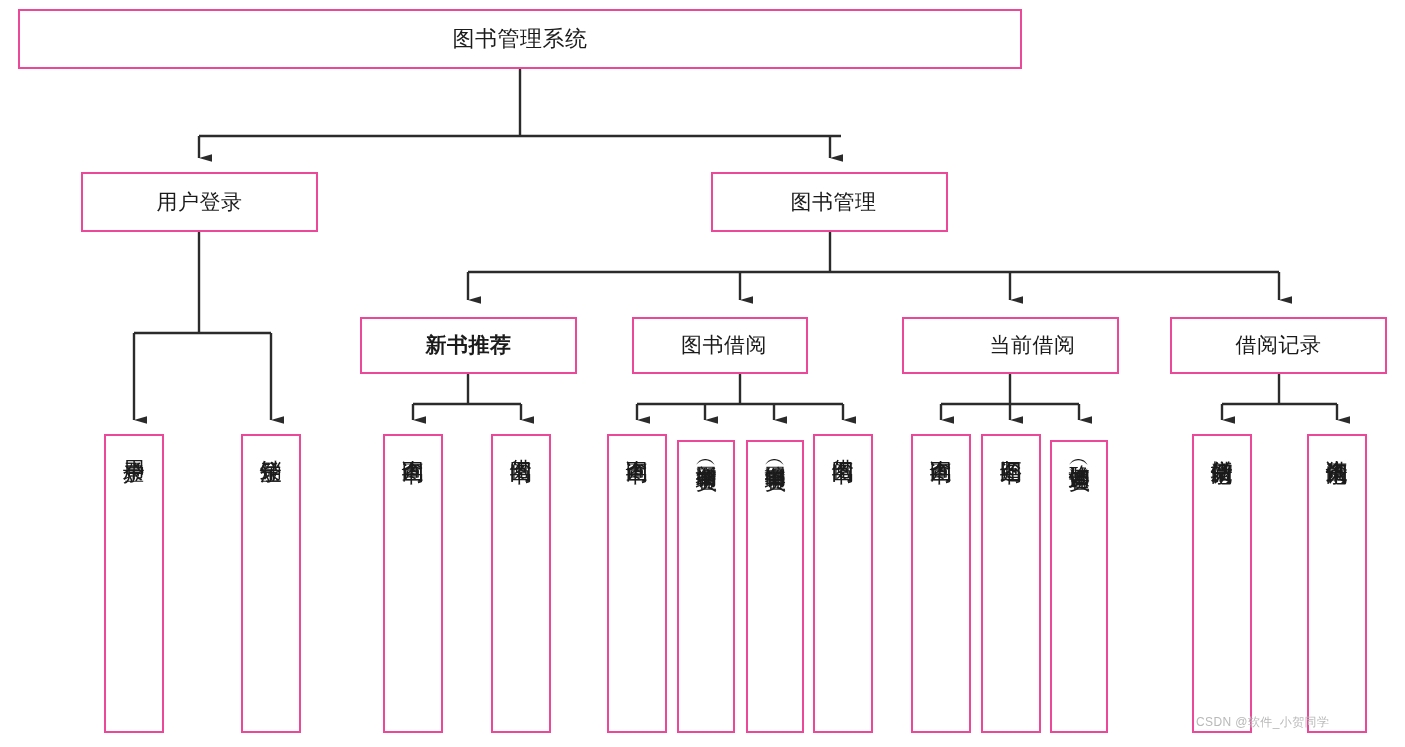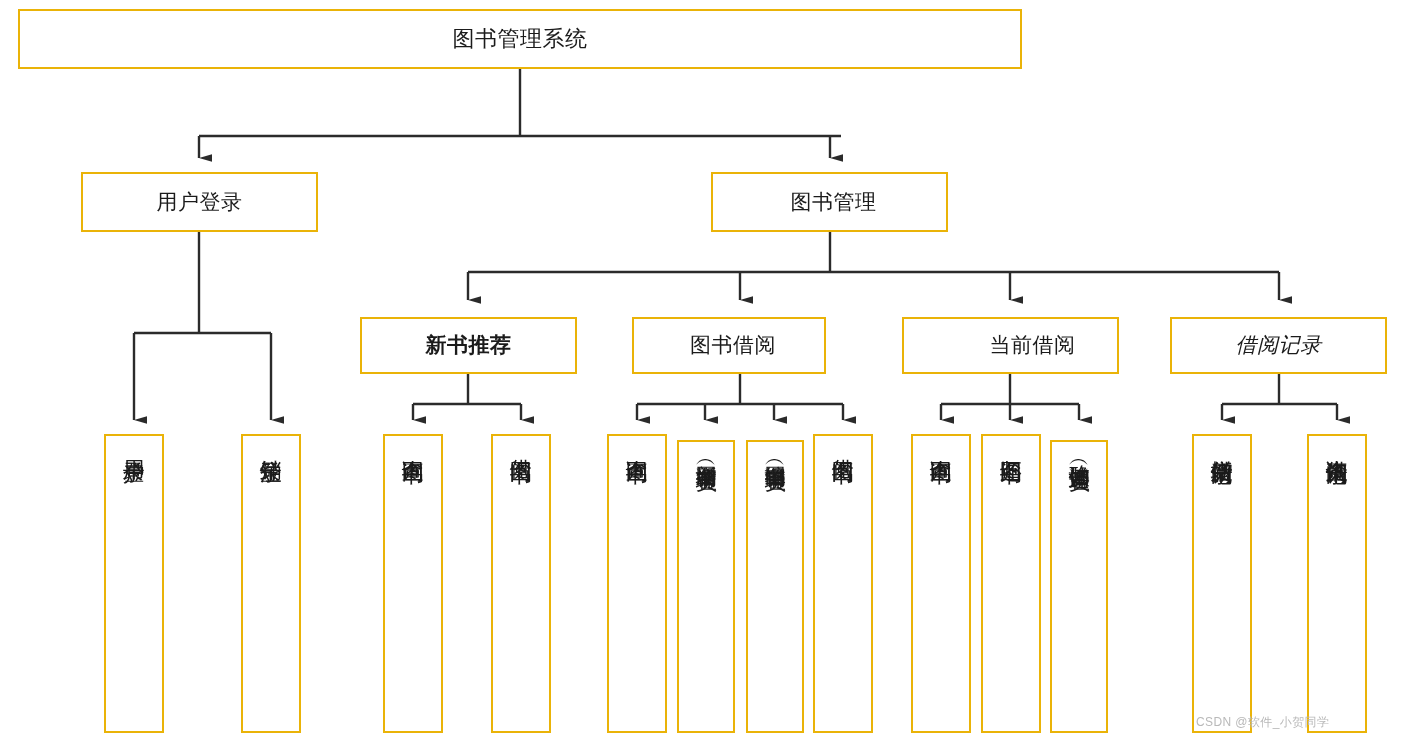--- a/index.html
+++ b/index.html
@@ -23,21 +23,21 @@
     left: 0;
     top: 0;
     width: 1405px;
     height: 747px;
     pointer-events: none;
   }
   .node {
     position: absolute;
     box-sizing: border-box;
     background: #ffffff;
-    border: 2px solid #eab308;
+    border: 2px solid #ec4899;
     display: flex;
     align-items: center;
     justify-content: center;
     color: #1b1b1b;
   }
   .node .label {
     display: block;
     text-align: center;
     line-height: 1.18;
     white-space: nowrap;
@@ -138,27 +138,27 @@
   <div class="node horiz" style="left:81px; top:172px; width:237px; height:60px;">
     <span class="label">用户登录</span>
   </div>
   <div class="node horiz" style="left:711px; top:172px; width:237px; height:60px;padding-left:8px;">
     <span class="label">图书管理</span>
   </div>
 
   <div class="node horiz" style="left:360px; top:317px; width:217px; height:57px;font-weight:bold;">
     <span class="label">新书推荐</span>
   </div>
-  <div class="node horiz" style="left:632px; top:317px; width:194px; height:57px;padding-left:8px;">
+  <div class="node horiz" style="left:632px; top:317px; width:176px; height:57px;padding-left:8px;">
     <span class="label">图书借阅</span>
   </div>
   <div class="node horiz" style="left:902px; top:317px; width:217px; height:57px;padding-left:44px;">
     <span class="label">当前借阅</span>
   </div>
-  <div class="node horiz" style="left:1170px; top:317px; width:217px; height:57px;font-style:italic;">
+  <div class="node horiz" style="left:1170px; top:317px; width:217px; height:57px;">
     <span class="label">借阅记录</span>
   </div>
 
   <div class="node vert" style="left:104px; top:434px; width:60px; height:299px;">
     <span class="label">用户登录</span>
   </div>
   <div class="node vert" style="left:241px; top:434px; width:60px; height:299px;">
     <span class="label">注销登录</span>
   </div>
 

